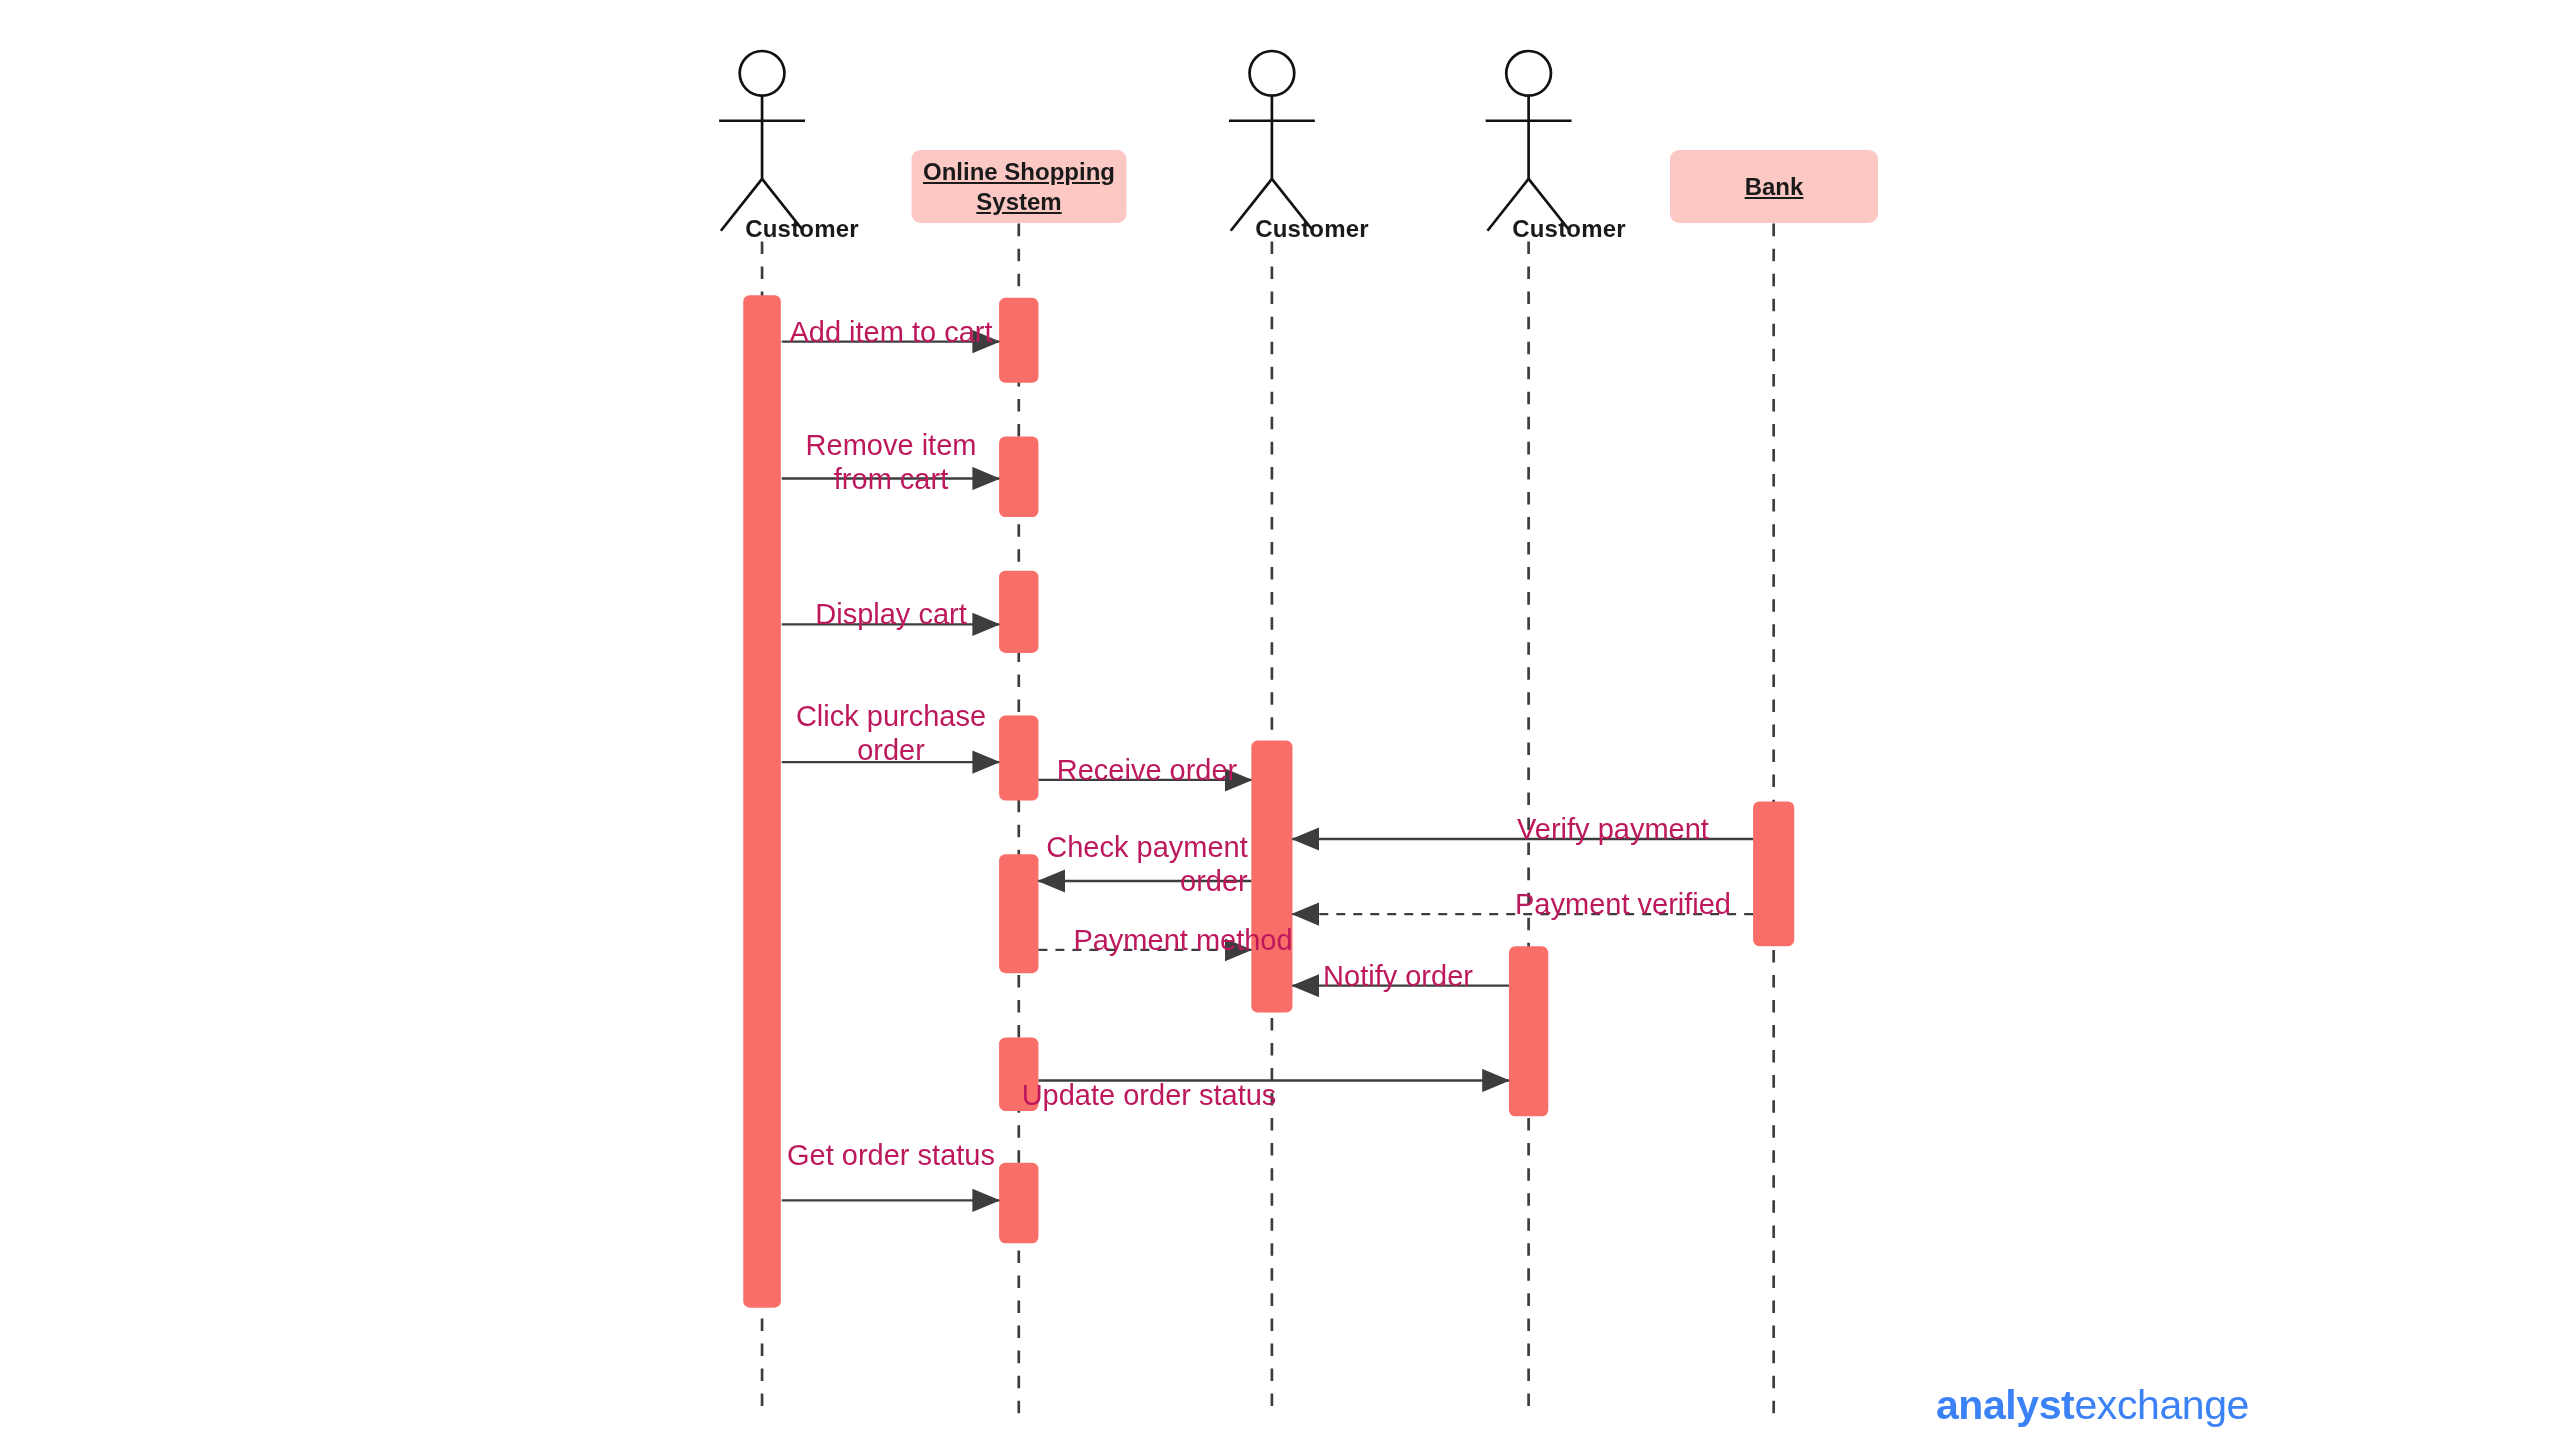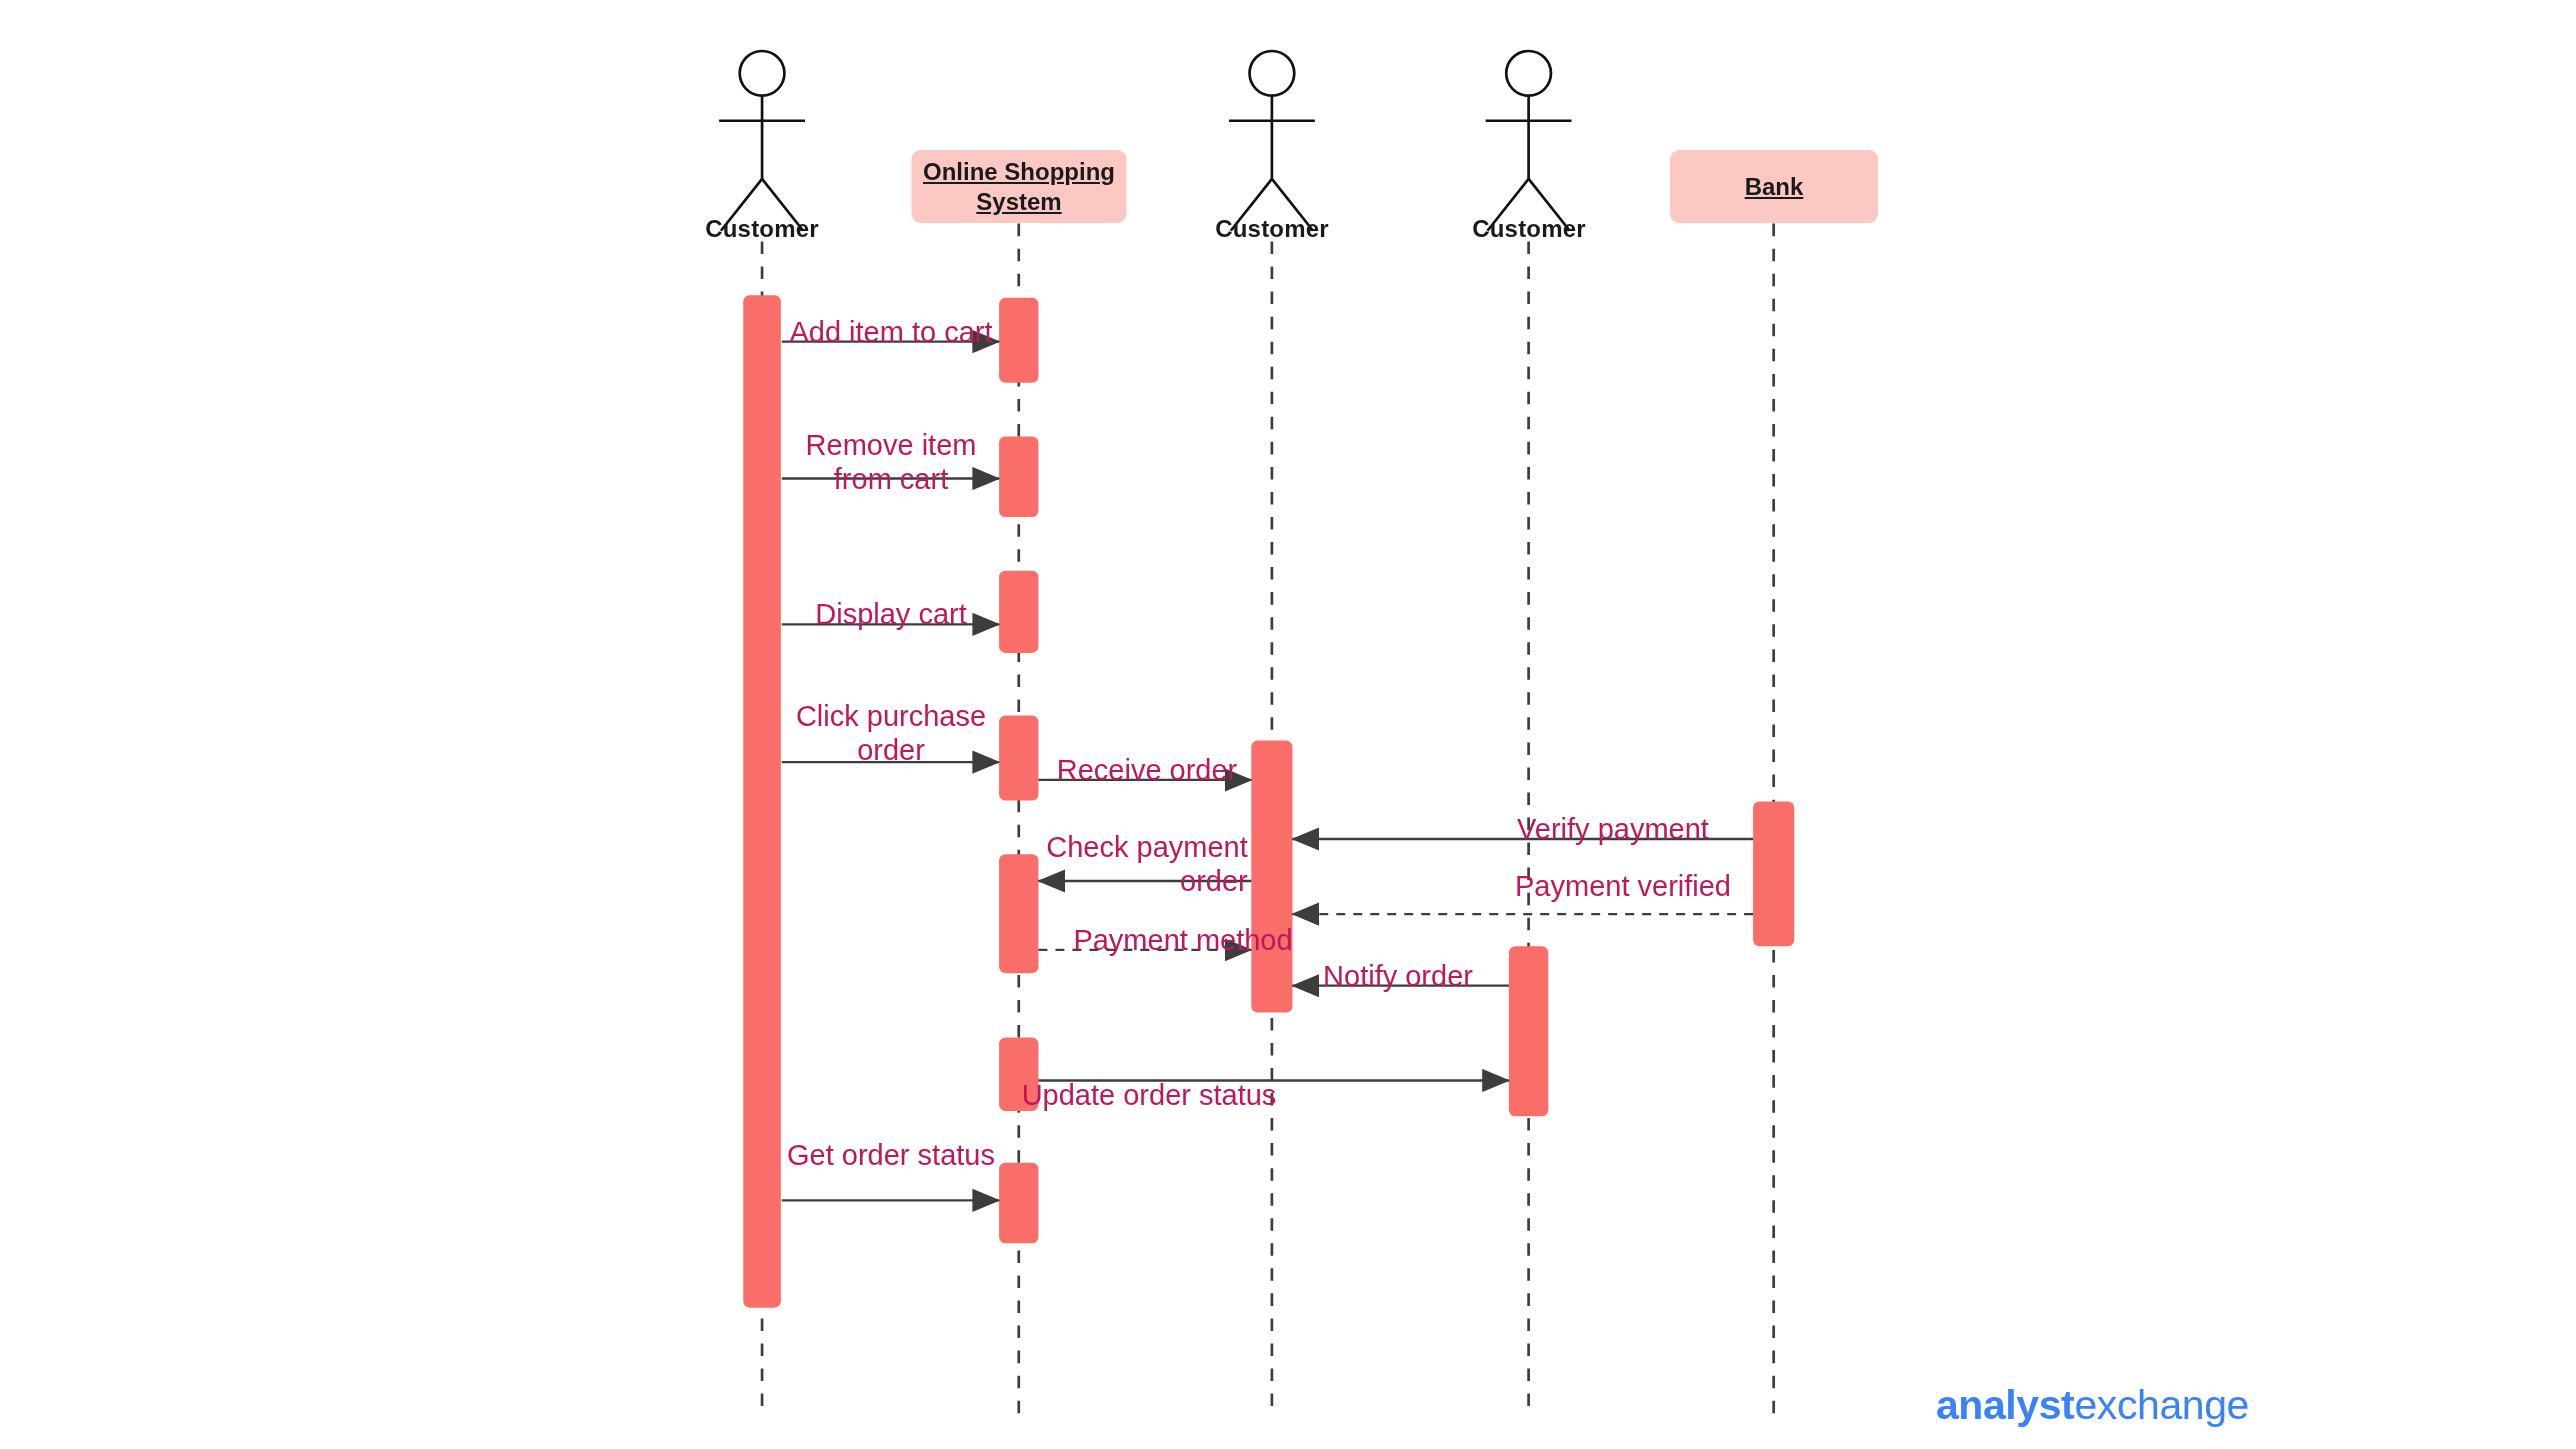--- a/index.html
+++ b/index.html
@@ -26,20 +26,21 @@
   }
   .actor-label {
     position: absolute;
     font-size: 24px;
     font-weight: bold;
     color: #1a1a1a;
     text-align: right;
     white-space: nowrap;
     transform: translateX(-50%);
     letter-spacing: 0.2px;
+    margin-left: 40px;
   }
   .participant-box {
     position: absolute;
     background: #fbc8c4;
     border-radius: 9px;
     transform: translateX(-50%);
     display: flex;
     align-items: center;
     justify-content: center;
   }
@@ -161,21 +162,21 @@
       <div class="actor-label" style="left: 1529px; top: 215px;">Customer</div>
     </div>
   <div id="message-labels">
       <div class="msg-label" style="left: 891px; top: 315px;">Add item to cart</div>
       <div class="msg-label" style="left: 891px; top: 428px;">Remove item<br>from cart</div>
       <div class="msg-label" style="left: 891px; top: 597px;">Display cart</div>
       <div class="msg-label" style="left: 891px; top: 699px;">Click purchase<br>order</div>
       <div class="msg-label" style="left: 1147px; top: 753px;">Receive order</div>
       <div class="msg-label" style="left: 1613px; top: 812px;">Verify payment</div>
       <div class="msg-label" style="left: 1147px; top: 830px; text-align: right;">Check payment<br>order</div>
-      <div class="msg-label" style="left: 1623px; top: 869px; text-align: right;">Payment verified</div>
+      <div class="msg-label" style="left: 1623px; top: 887px; text-align: right;">Payment verified</div>
       <div class="msg-label" style="left: 1147px; top: 923px; margin-left: 36px;">Payment method</div>
       <div class="msg-label" style="left: 1398px; top: 959px;">Notify order</div>
       <div class="msg-label" style="left: 1149px; top: 1054px; margin-top: 24px;">Update order status</div>
       <div class="msg-label" style="left: 891px; top: 1138px;">Get order status</div>
     </div>
 
   <div id="brand-logo">
     <span class="b">analyst</span><span class="r">exchange</span>
   </div>
 

